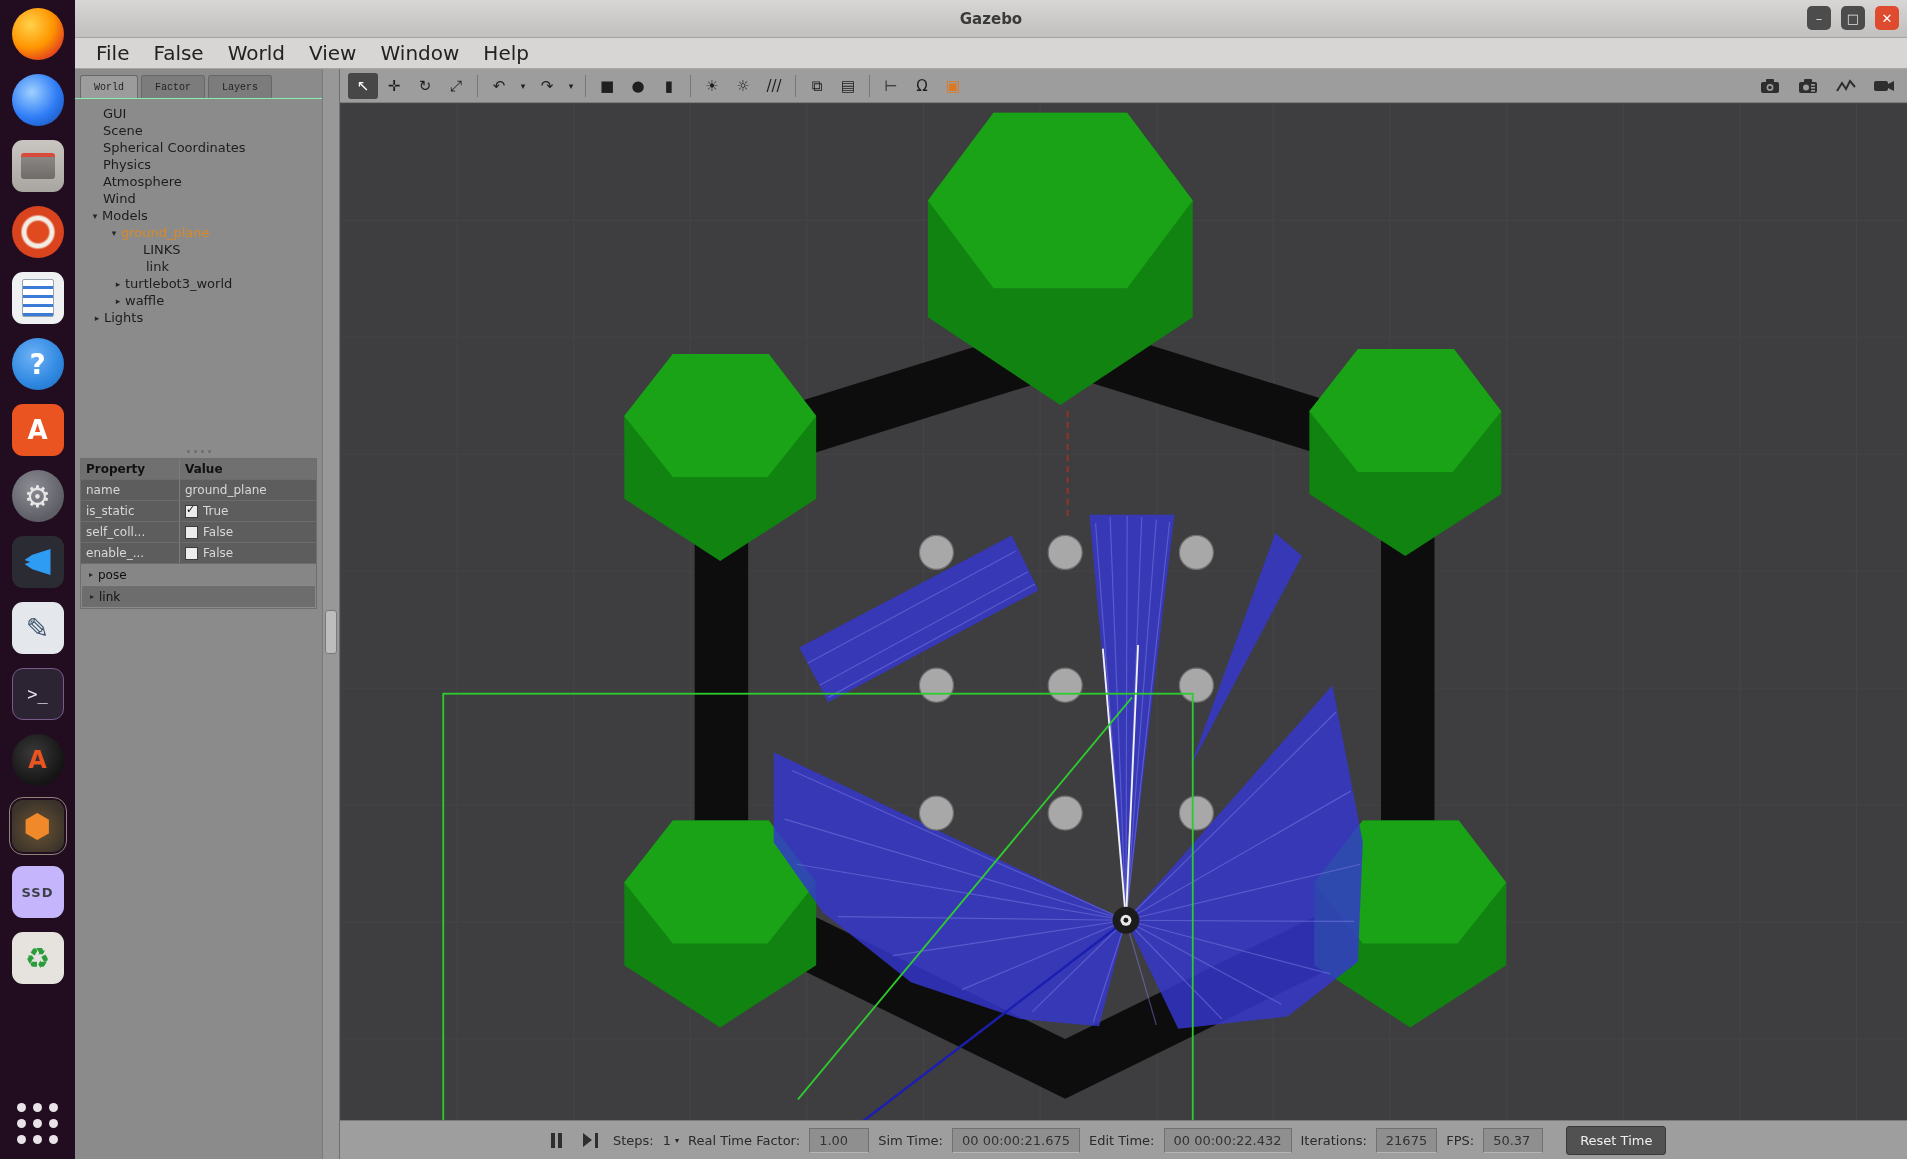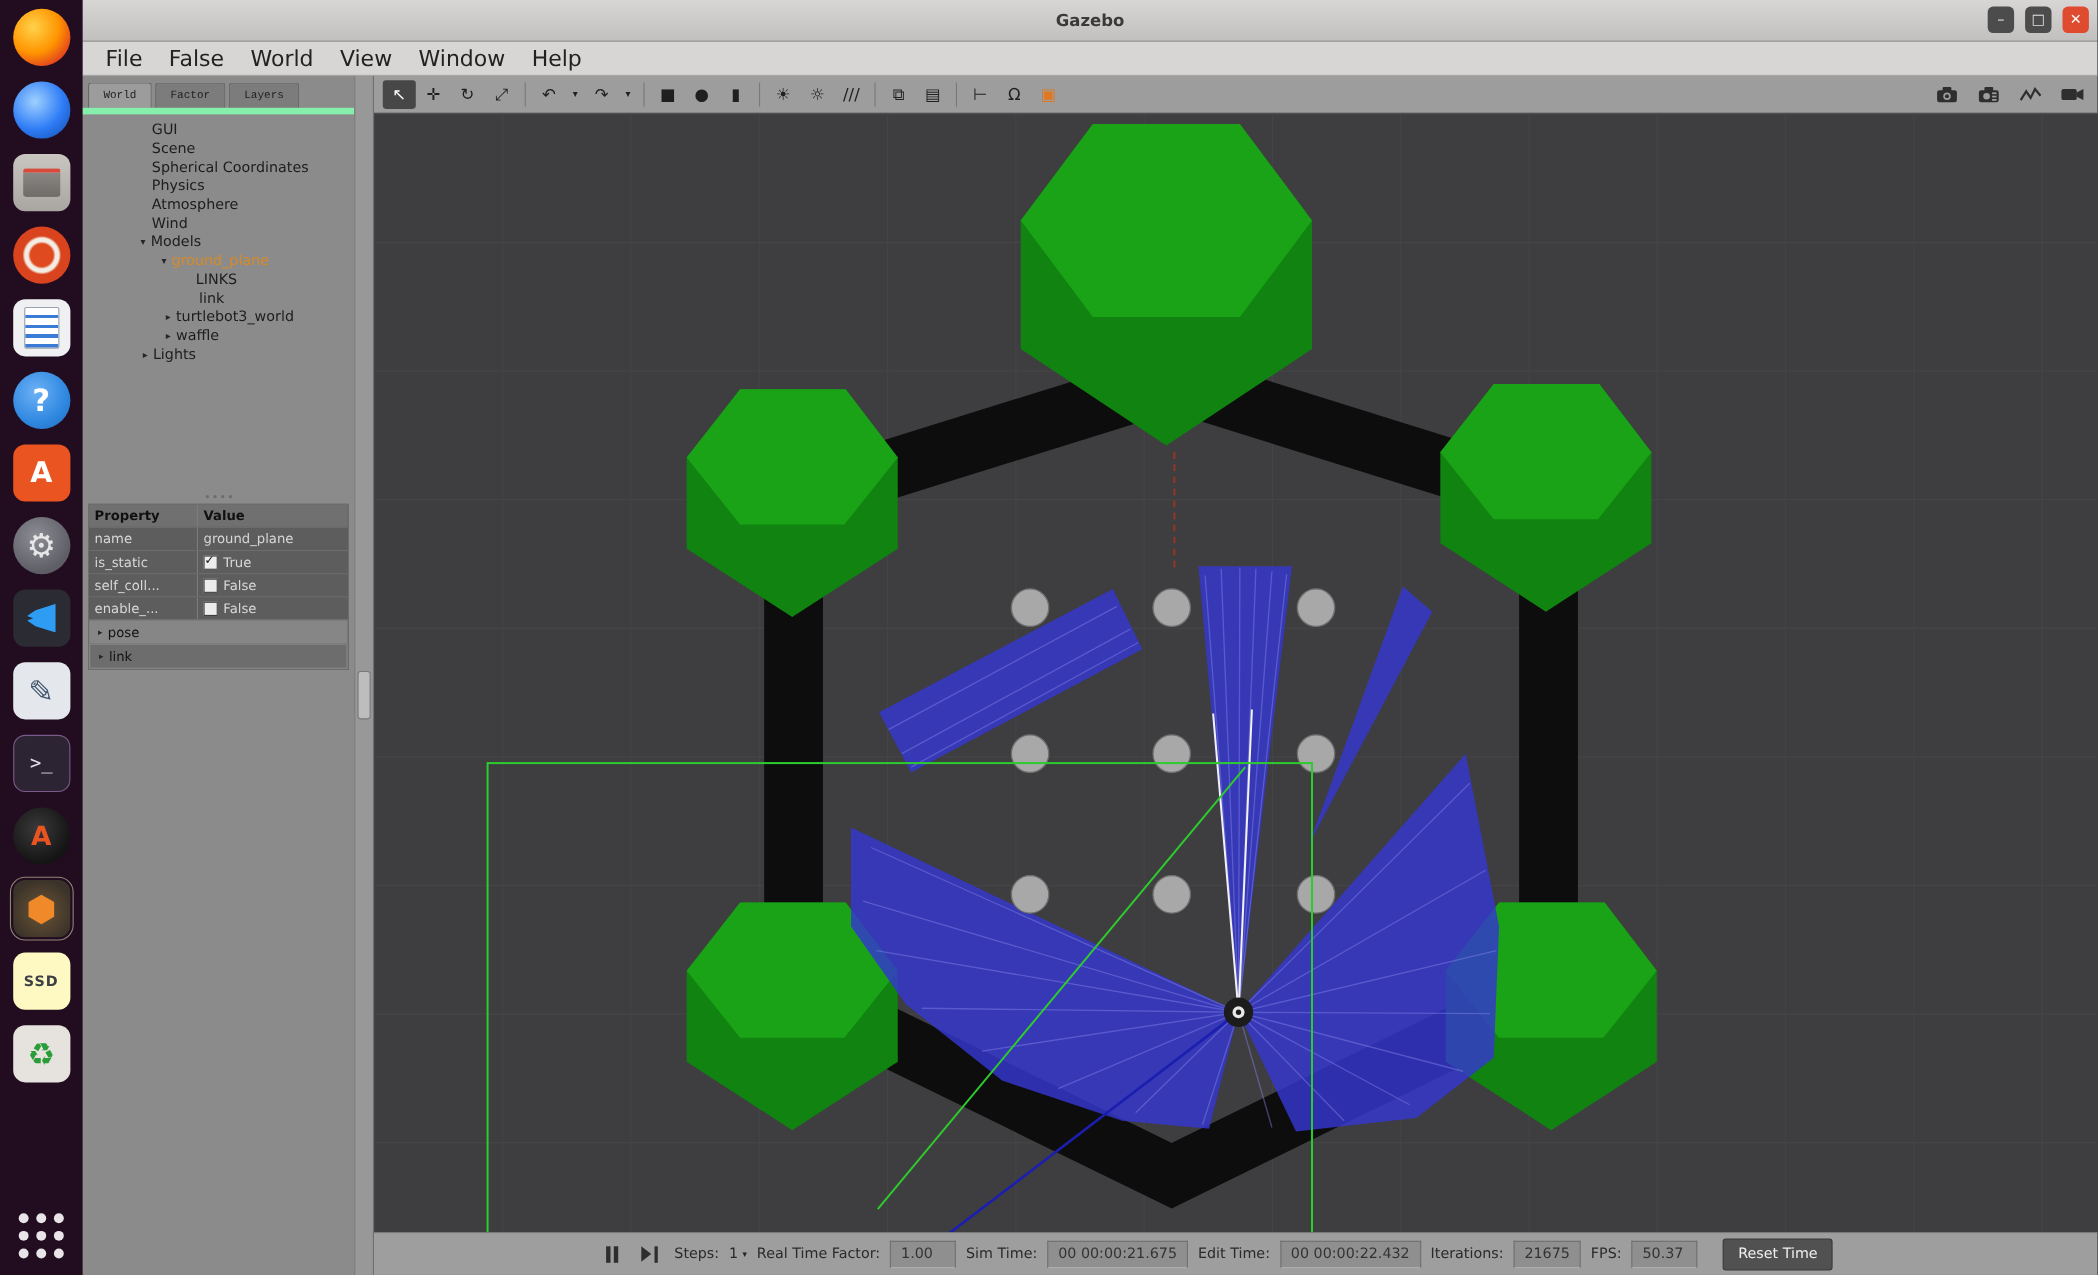--- a/index.html
+++ b/index.html
@@ -28,21 +28,21 @@
   .icon-vscode{background:#2b2b33;}
   .icon-vscode::after{content:"";width:26px;height:26px;background:#2f9cf4;clip-path:polygon(100% 0,100% 100%,30% 78%,0 58%,22% 50%,0 42%,30% 22%);}
   .icon-editor{background:#e4e8ec;}
   .icon-editor::after{content:"✎";font-size:28px;color:#41566e;}
   .icon-terminal{background:#2d2433;border:1px solid #7a5a8a;box-sizing:border-box;}
   .icon-terminal::after{content:">_";font-family:"DejaVu Sans Mono",monospace;font-size:17px;color:#e8e2ee;}
   .icon-ubuntu-a{border-radius:50%;background:radial-gradient(circle at 42% 38%,#3a3a3a,#141414 70%);}
   .icon-ubuntu-a::after{content:"A";font-size:24px;font-weight:bold;color:#e95420;}
   .icon-gazebo{background:#3b332a;outline:1px solid #8f8577;outline-offset:2px;background-image:radial-gradient(circle at 50% 55%,#6b5534,#3b332a 75%);}
   .icon-gazebo::after{content:"⬢";font-size:32px;color:#f0892a;}
-  .icon-ssd{background:#fef9c3;}
+  .icon-ssd{background:#c4b5fd;}
   .icon-ssd span{font-size:13px;font-weight:bold;color:#3c4044;letter-spacing:1px;}
   .icon-trash{background:#e6e3df;}
   .icon-trash::after{content:"♻";font-size:28px;color:#2a9d3a;}
   .icon-appgrid{margin-top:auto;margin-bottom:10px;background:transparent;display:grid;grid-template-columns:repeat(3,10px);
     grid-template-rows:repeat(3,10px);gap:6px;align-content:center;justify-content:center;}
   .icon-appgrid i{width:9px;height:9px;border-radius:50%;background:#e8e4e8;}
 
   
   .window{position:absolute;left:75px;top:0;right:0;bottom:0;display:flex;flex-direction:column;background:#8b8b8b;}
   .titlebar{height:37px;flex:0 0 auto;background:linear-gradient(#d8d6d4,#c2c0be);border-bottom:1px solid #a5a3a1;
@@ -58,21 +58,21 @@
   .menu-item{padding:4px 11px;font-size:20px;color:#222;cursor:pointer;border-radius:3px;}
 
   .body-row{flex:1;display:flex;min-height:0;}
 
   
   .left-panel{width:247px;flex:0 0 auto;background:#8b8b8b;display:flex;flex-direction:column;position:relative;}
   .tabs{display:flex;padding:6px 4px 0 5px;gap:3px;flex:0 0 auto;}
   .tab{padding:6px 13px 5px;font-size:10px;color:#222;background:#7c7c7c;border:1px solid #686868;border-bottom:none;
     border-radius:3px 3px 0 0;cursor:pointer;font-family:Liberation Mono, monospace;}
   .tab.active{background:#9c9c9c;}
-  .tree-wrap{height:346px;flex:0 0 auto;border-top:6px solid #86efac;padding-top:6px;box-sizing:border-box;overflow:hidden;padding-left:35px;}
+  .tree-wrap{height:346px;flex:0 0 auto;border-top:1px solid #86efac;padding-top:6px;box-sizing:border-box;overflow:hidden;}
   .tree-row{height:17px;display:flex;align-items:center;font-size:13px;color:#1d1d1d;cursor:pointer;white-space:nowrap;}
   .tree-arrow{width:14px;font-size:9px;color:#262626;text-align:center;flex:0 0 auto;}
   .tree-label.selected{color:#d78a28;}
   .tree-label.bold{font-weight:normal;}
   .splitter{height:14px;flex:0 0 auto;display:flex;align-items:center;justify-content:center;cursor:row-resize;}
   .splitter i{width:3px;height:3px;border-radius:50%;background:#6d6d6d;margin:0 2px;}
 
   .props-table{margin:0 5px;flex:0 0 auto;border:1px solid #6e6e6e;font-size:12px;background:#5d5d5d;}
   .props-header{display:flex;background:#707070;color:#101010;font-weight:bold;}
   .props-header .cell{padding:3px 5px;}

